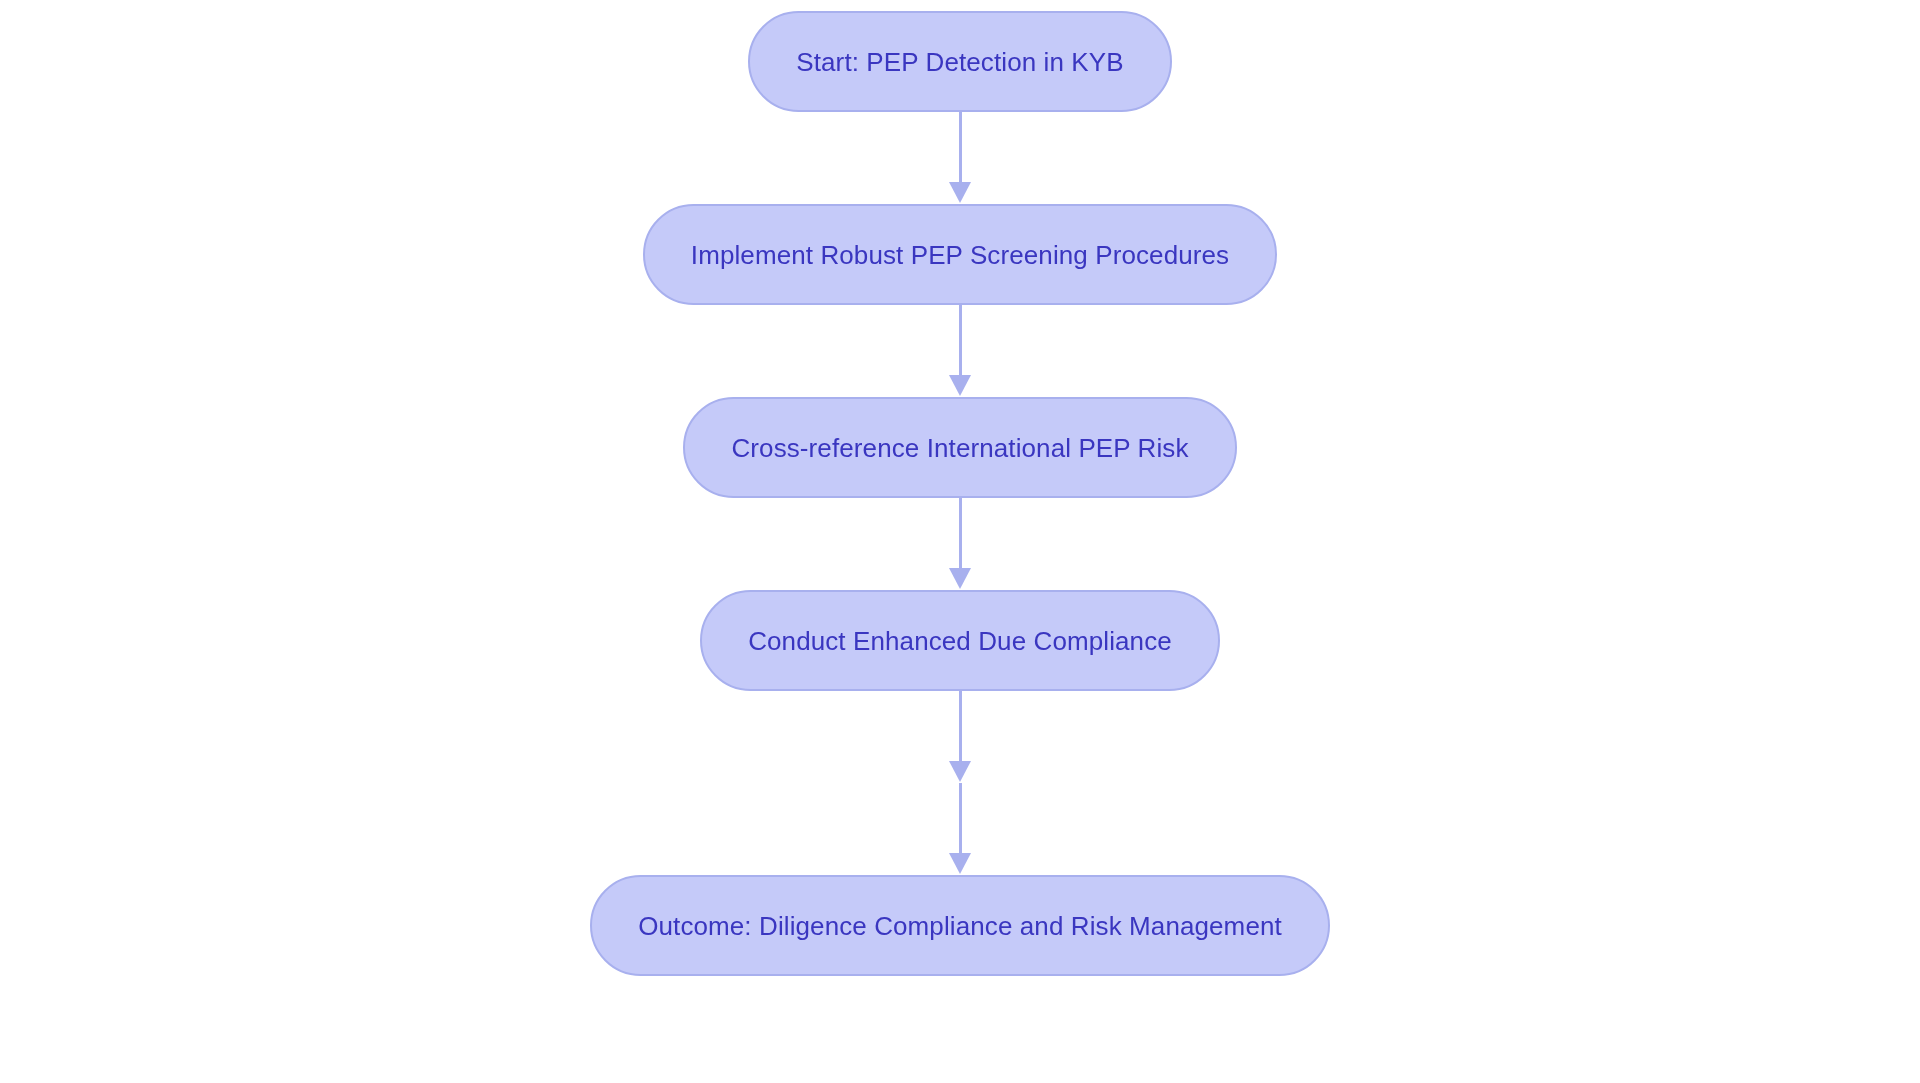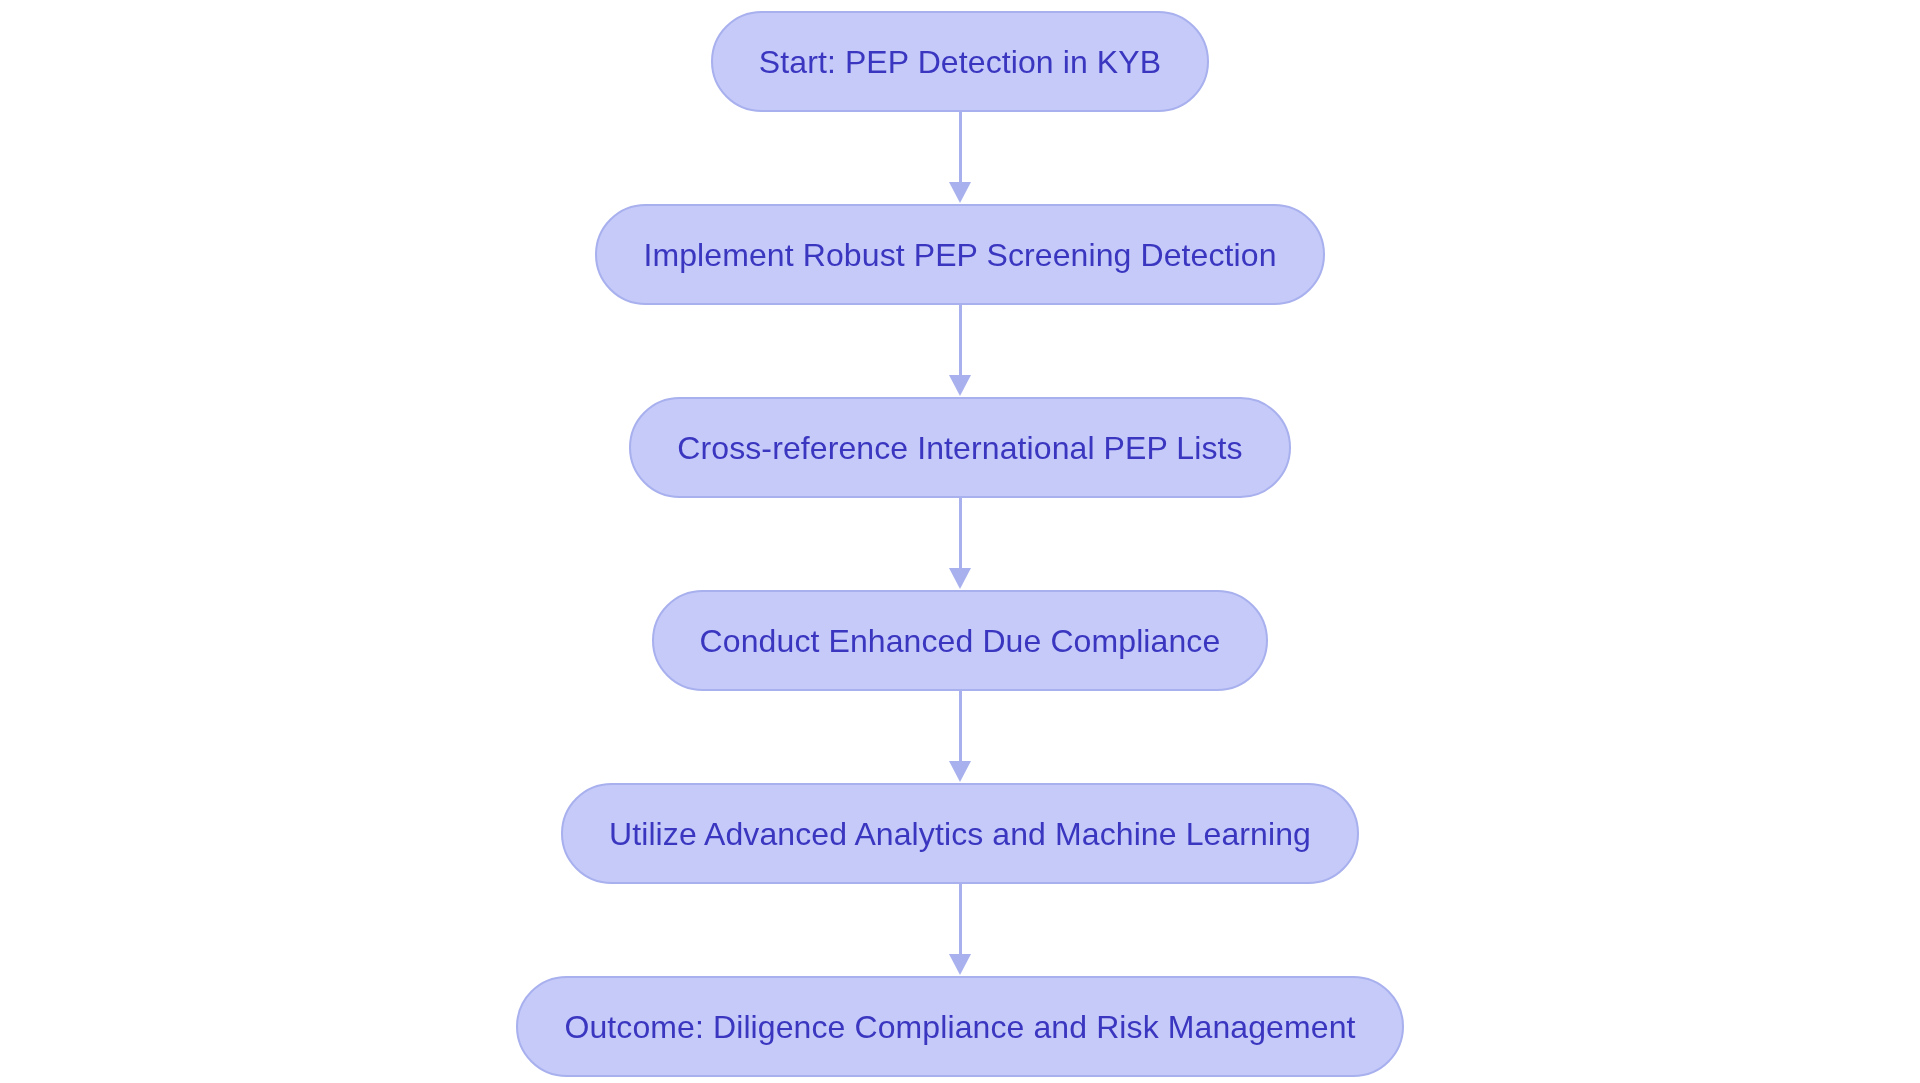--- a/index.html
+++ b/index.html
@@ -44,21 +44,21 @@
     border-radius: 52px;
     display: flex;
     align-items: center;
     justify-content: center;
     padding: 0 46px;
     flex: none;
   }
 
   .node-label {
     color: #3a36c0;
-    font-size: 32px;
+    font-size: 26px;
     font-weight: 400;
     line-height: 1;
     letter-spacing: 0.1px;
     white-space: nowrap;
   }
 
   .connector {
     position: relative;
     width: 24px;
     height: 92px;
@@ -96,49 +96,46 @@
     <div class="node" style="background: rgb(197, 202, 249); border-color: rgb(168, 176, 238);">
       <span class="node-label" style="color: rgb(58, 54, 192);">Start: PEP Detection in KYB</span>
     </div>
 
     <div class="connector">
       <div class="connector-line" style="background: rgb(168, 176, 238);"></div>
       <div class="connector-arrowhead" style="border-top-color: rgb(168, 176, 238);"></div>
     </div>
 
     <div class="node" style="background: rgb(197, 202, 249); border-color: rgb(168, 176, 238);">
-      <span class="node-label" style="color: rgb(58, 54, 192);">Implement Robust PEP Screening Detection</span>
+      <span class="node-label" style="color: rgb(58, 54, 192);">Implement Robust PEP Screening Procedures</span>
     </div>
 
     <div class="connector">
       <div class="connector-line" style="background: rgb(168, 176, 238);"></div>
       <div class="connector-arrowhead" style="border-top-color: rgb(168, 176, 238);"></div>
     </div>
 
     <div class="node" style="background: rgb(197, 202, 249); border-color: rgb(168, 176, 238);">
-      <span class="node-label" style="color: rgb(58, 54, 192);">Cross-reference International PEP Lists</span>
+      <span class="node-label" style="color: rgb(58, 54, 192);">Cross-reference International PEP Risk</span>
     </div>
 
     <div class="connector">
       <div class="connector-line" style="background: rgb(168, 176, 238);"></div>
       <div class="connector-arrowhead" style="border-top-color: rgb(168, 176, 238);"></div>
     </div>
 
     <div class="node" style="background: rgb(197, 202, 249); border-color: rgb(168, 176, 238);">
       <span class="node-label" style="color: rgb(58, 54, 192);">Conduct Enhanced Due Compliance</span>
     </div>
 
     <div class="connector">
       <div class="connector-line" style="background: rgb(168, 176, 238);"></div>
       <div class="connector-arrowhead" style="border-top-color: rgb(168, 176, 238);"></div>
     </div>
 
-    <div class="node" style="background: rgb(197, 202, 249); border-color: rgb(168, 176, 238);">
-      <span class="node-label" style="color: rgb(58, 54, 192);">Utilize Advanced Analytics and Machine Learning</span>
-    </div>
 
     <div class="connector">
       <div class="connector-line" style="background: rgb(168, 176, 238);"></div>
       <div class="connector-arrowhead" style="border-top-color: rgb(168, 176, 238);"></div>
     </div>
 
     <div class="node" style="background: rgb(197, 202, 249); border-color: rgb(168, 176, 238);">
       <span class="node-label" style="color: rgb(58, 54, 192);">Outcome: Diligence Compliance and Risk Management</span>
     </div>
 

